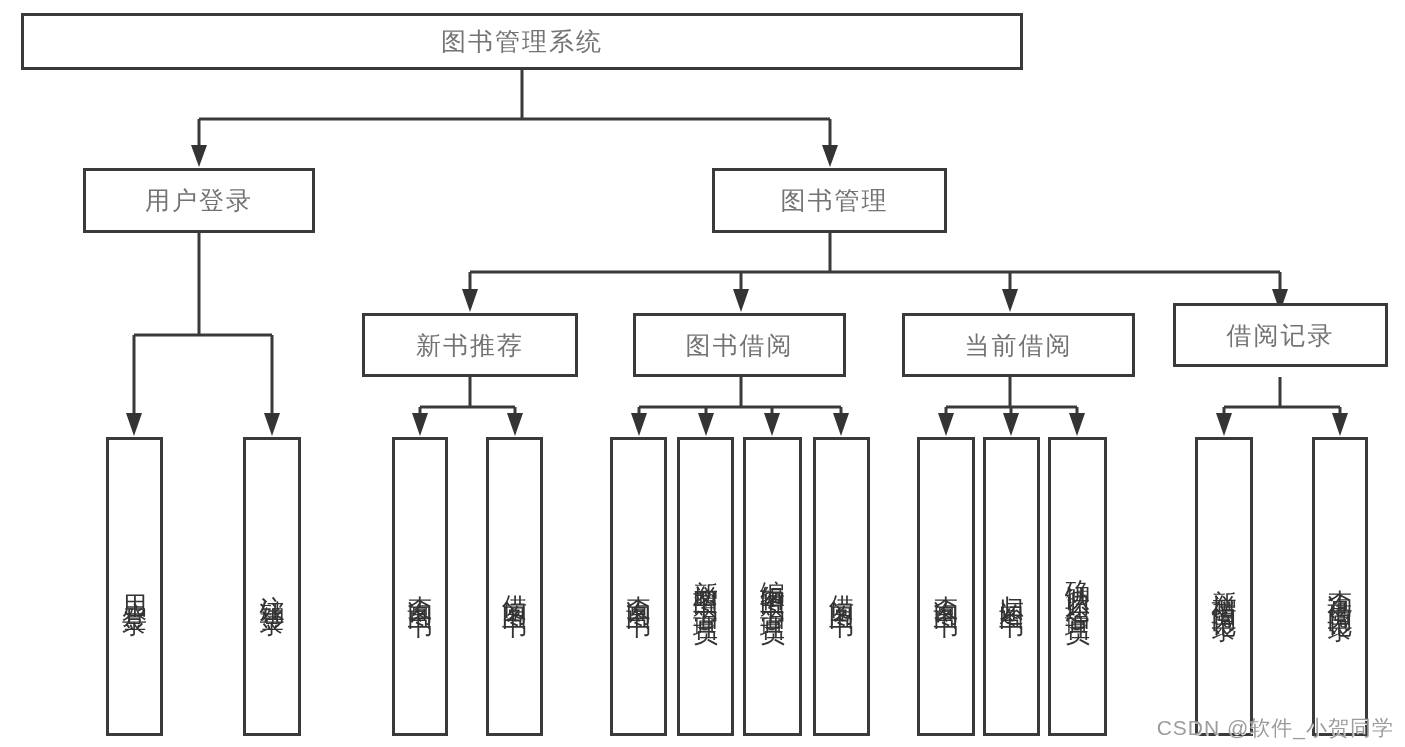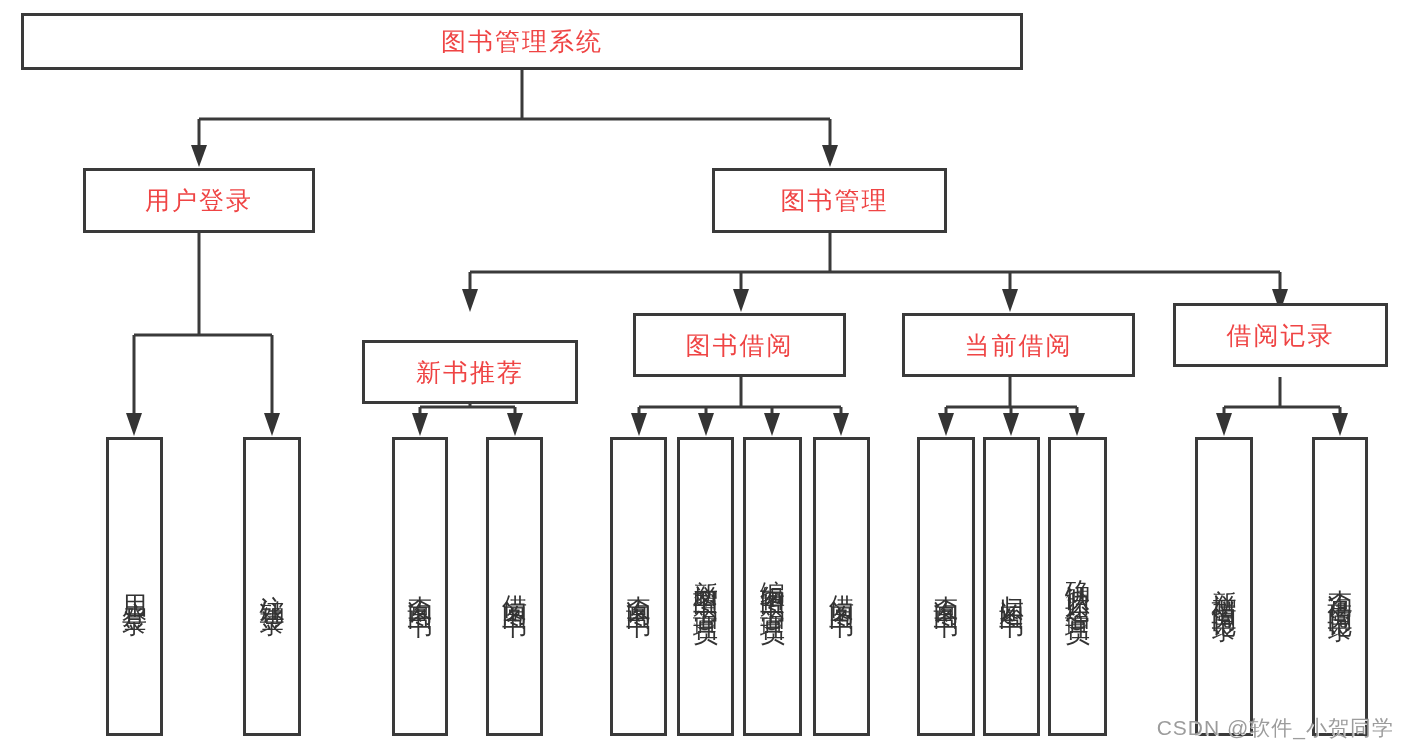--- a/index.html
+++ b/index.html
@@ -25,21 +25,21 @@
     background: #ffffff;
     border: 3px solid #3a3a3a;
     box-sizing: border-box;
     display: flex;
     align-items: center;
     justify-content: center;
     z-index: 2;
   }
   .hlabel {
     font-size: 25px;
-    color: #ef4444;
+    color: #737373;
     letter-spacing: 2px;
     white-space: nowrap;
     font-family: Liberation Mono, monospace;
   }
   .leaf-box {
     top: 437px;
     height: 299px;
   }
   .vlabel {
     writing-mode: vertical-rl;
@@ -117,21 +117,21 @@
     <span class="hlabel">图书管理系统</span>
   </div>
 
   <div class="box" style="left:83px; top:168px; width:232px; height:65px;">
     <span class="hlabel">用户登录</span>
   </div>
   <div class="box" style="left:712px; top:168px; width:235px; height:65px;padding-left:10px;">
     <span class="hlabel">图书管理</span>
   </div>
 
-  <div class="box" style="left:362px; top:313px; width:216px; height:64px;margin-top:27px;">
+  <div class="box" style="left:362px; top:313px; width:216px; height:64px;">
     <span class="hlabel">新书推荐</span>
   </div>
   <div class="box" style="left:633px; top:313px; width:213px; height:64px;">
     <span class="hlabel">图书借阅</span>
   </div>
   <div class="box" style="left:902px; top:313px; width:233px; height:64px;">
     <span class="hlabel">当前借阅</span>
   </div>
   <div class="box" style="left:1173px; top:303px; width:215px; height:64px;">
     <span class="hlabel">借阅记录</span>

